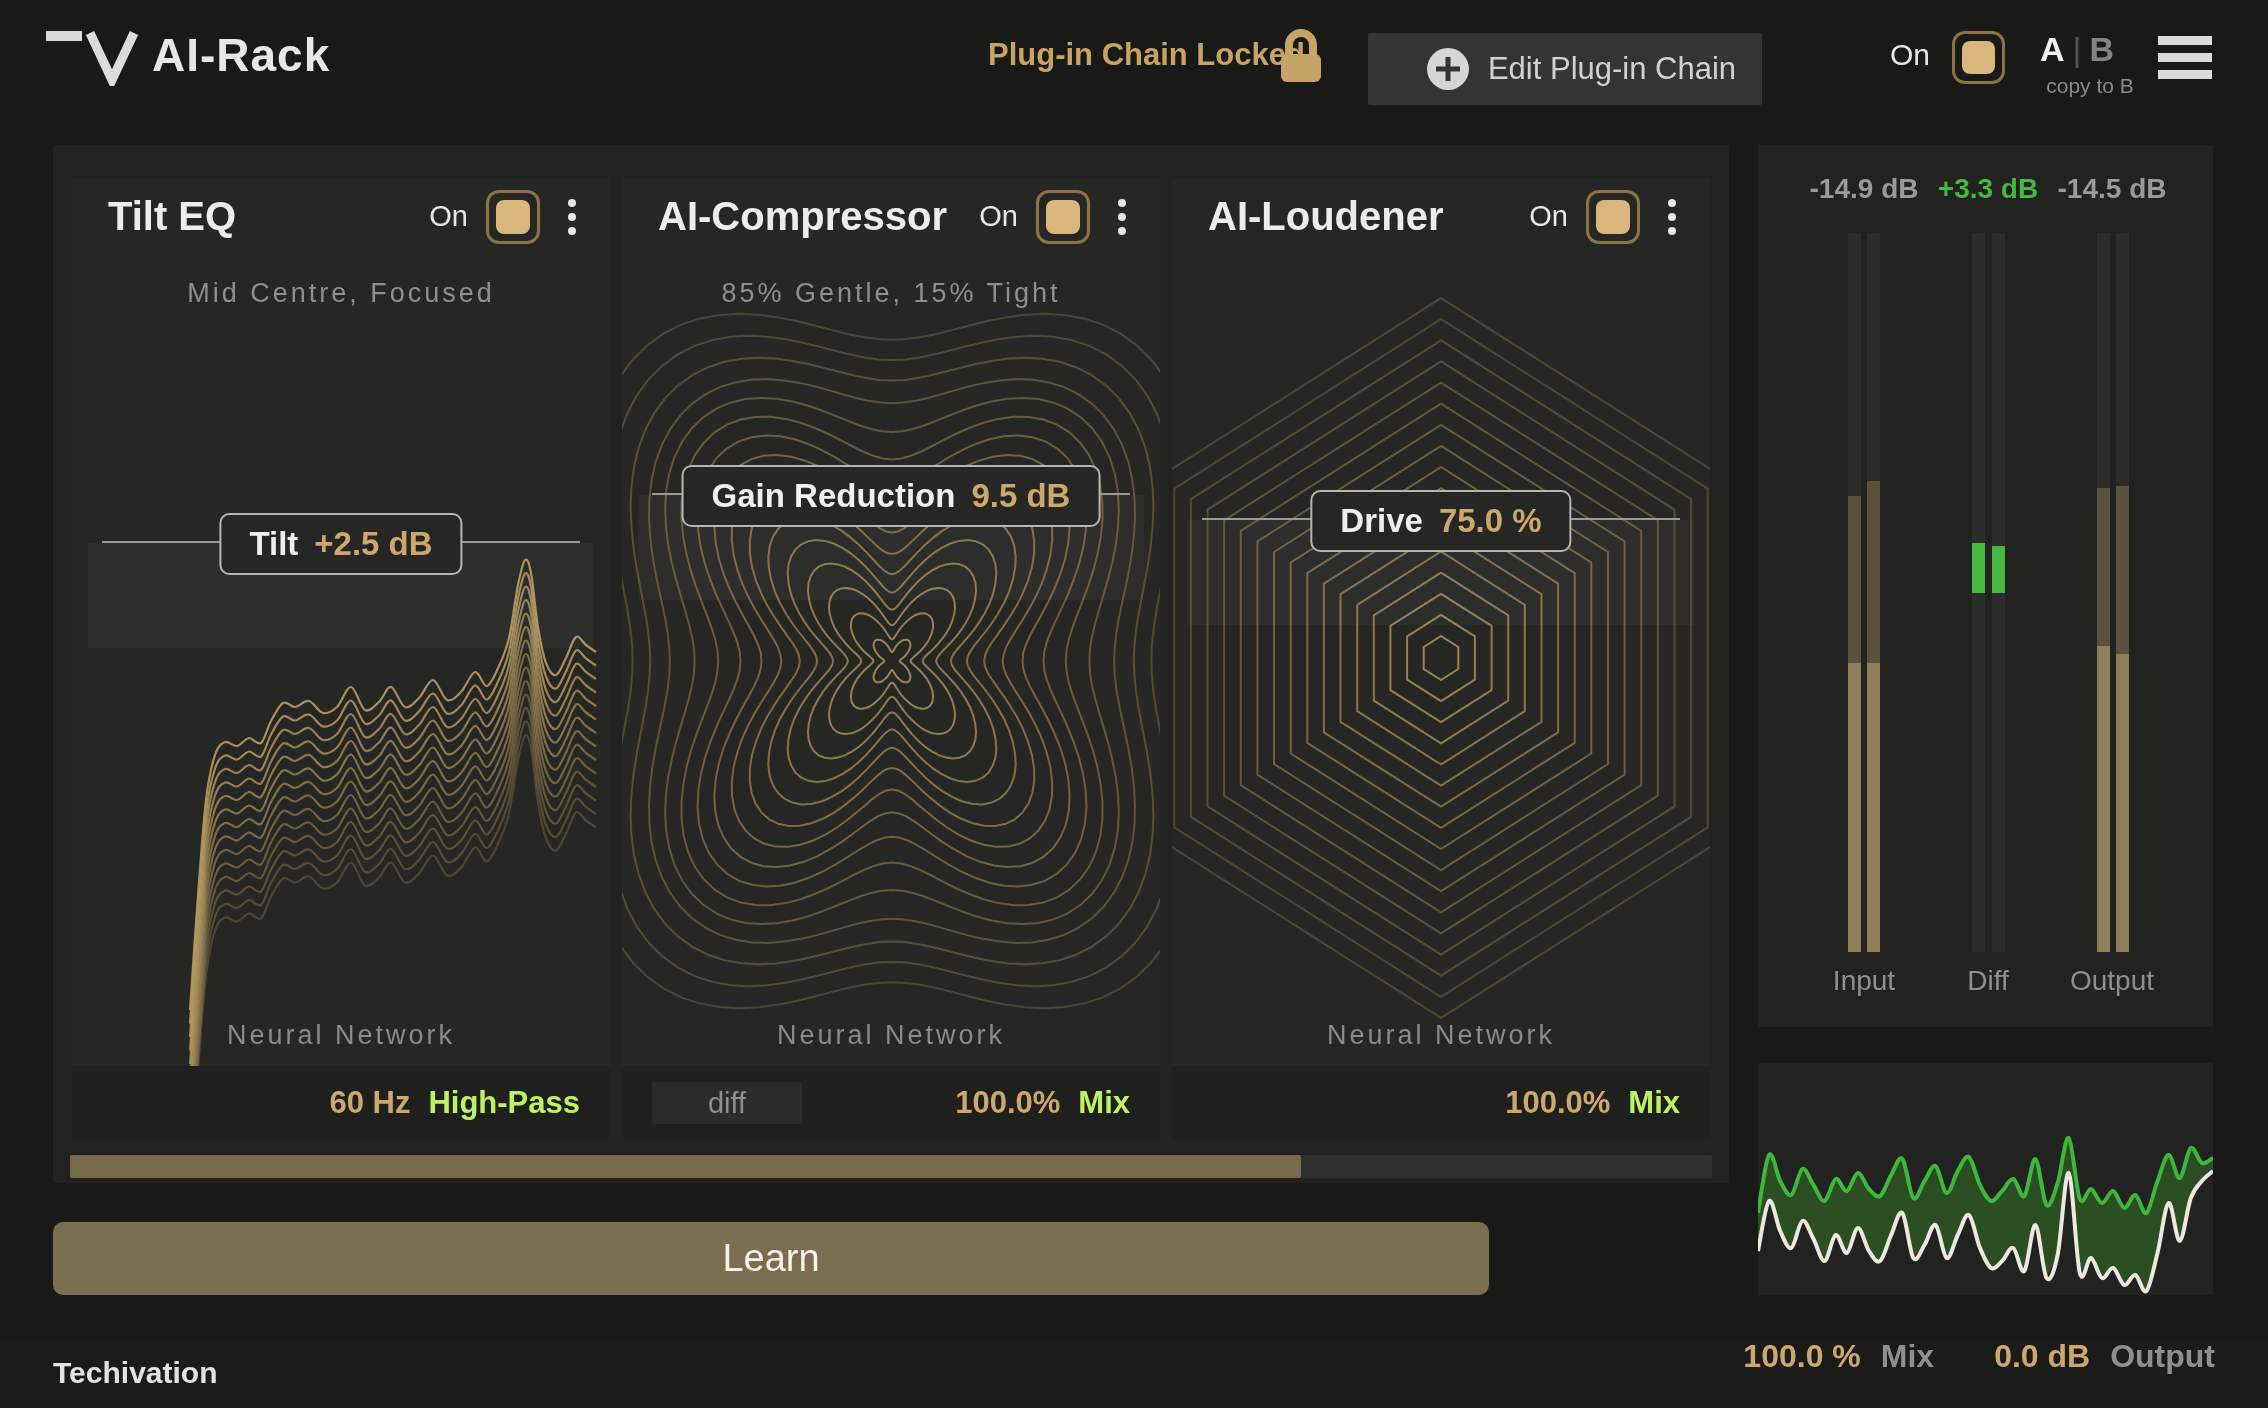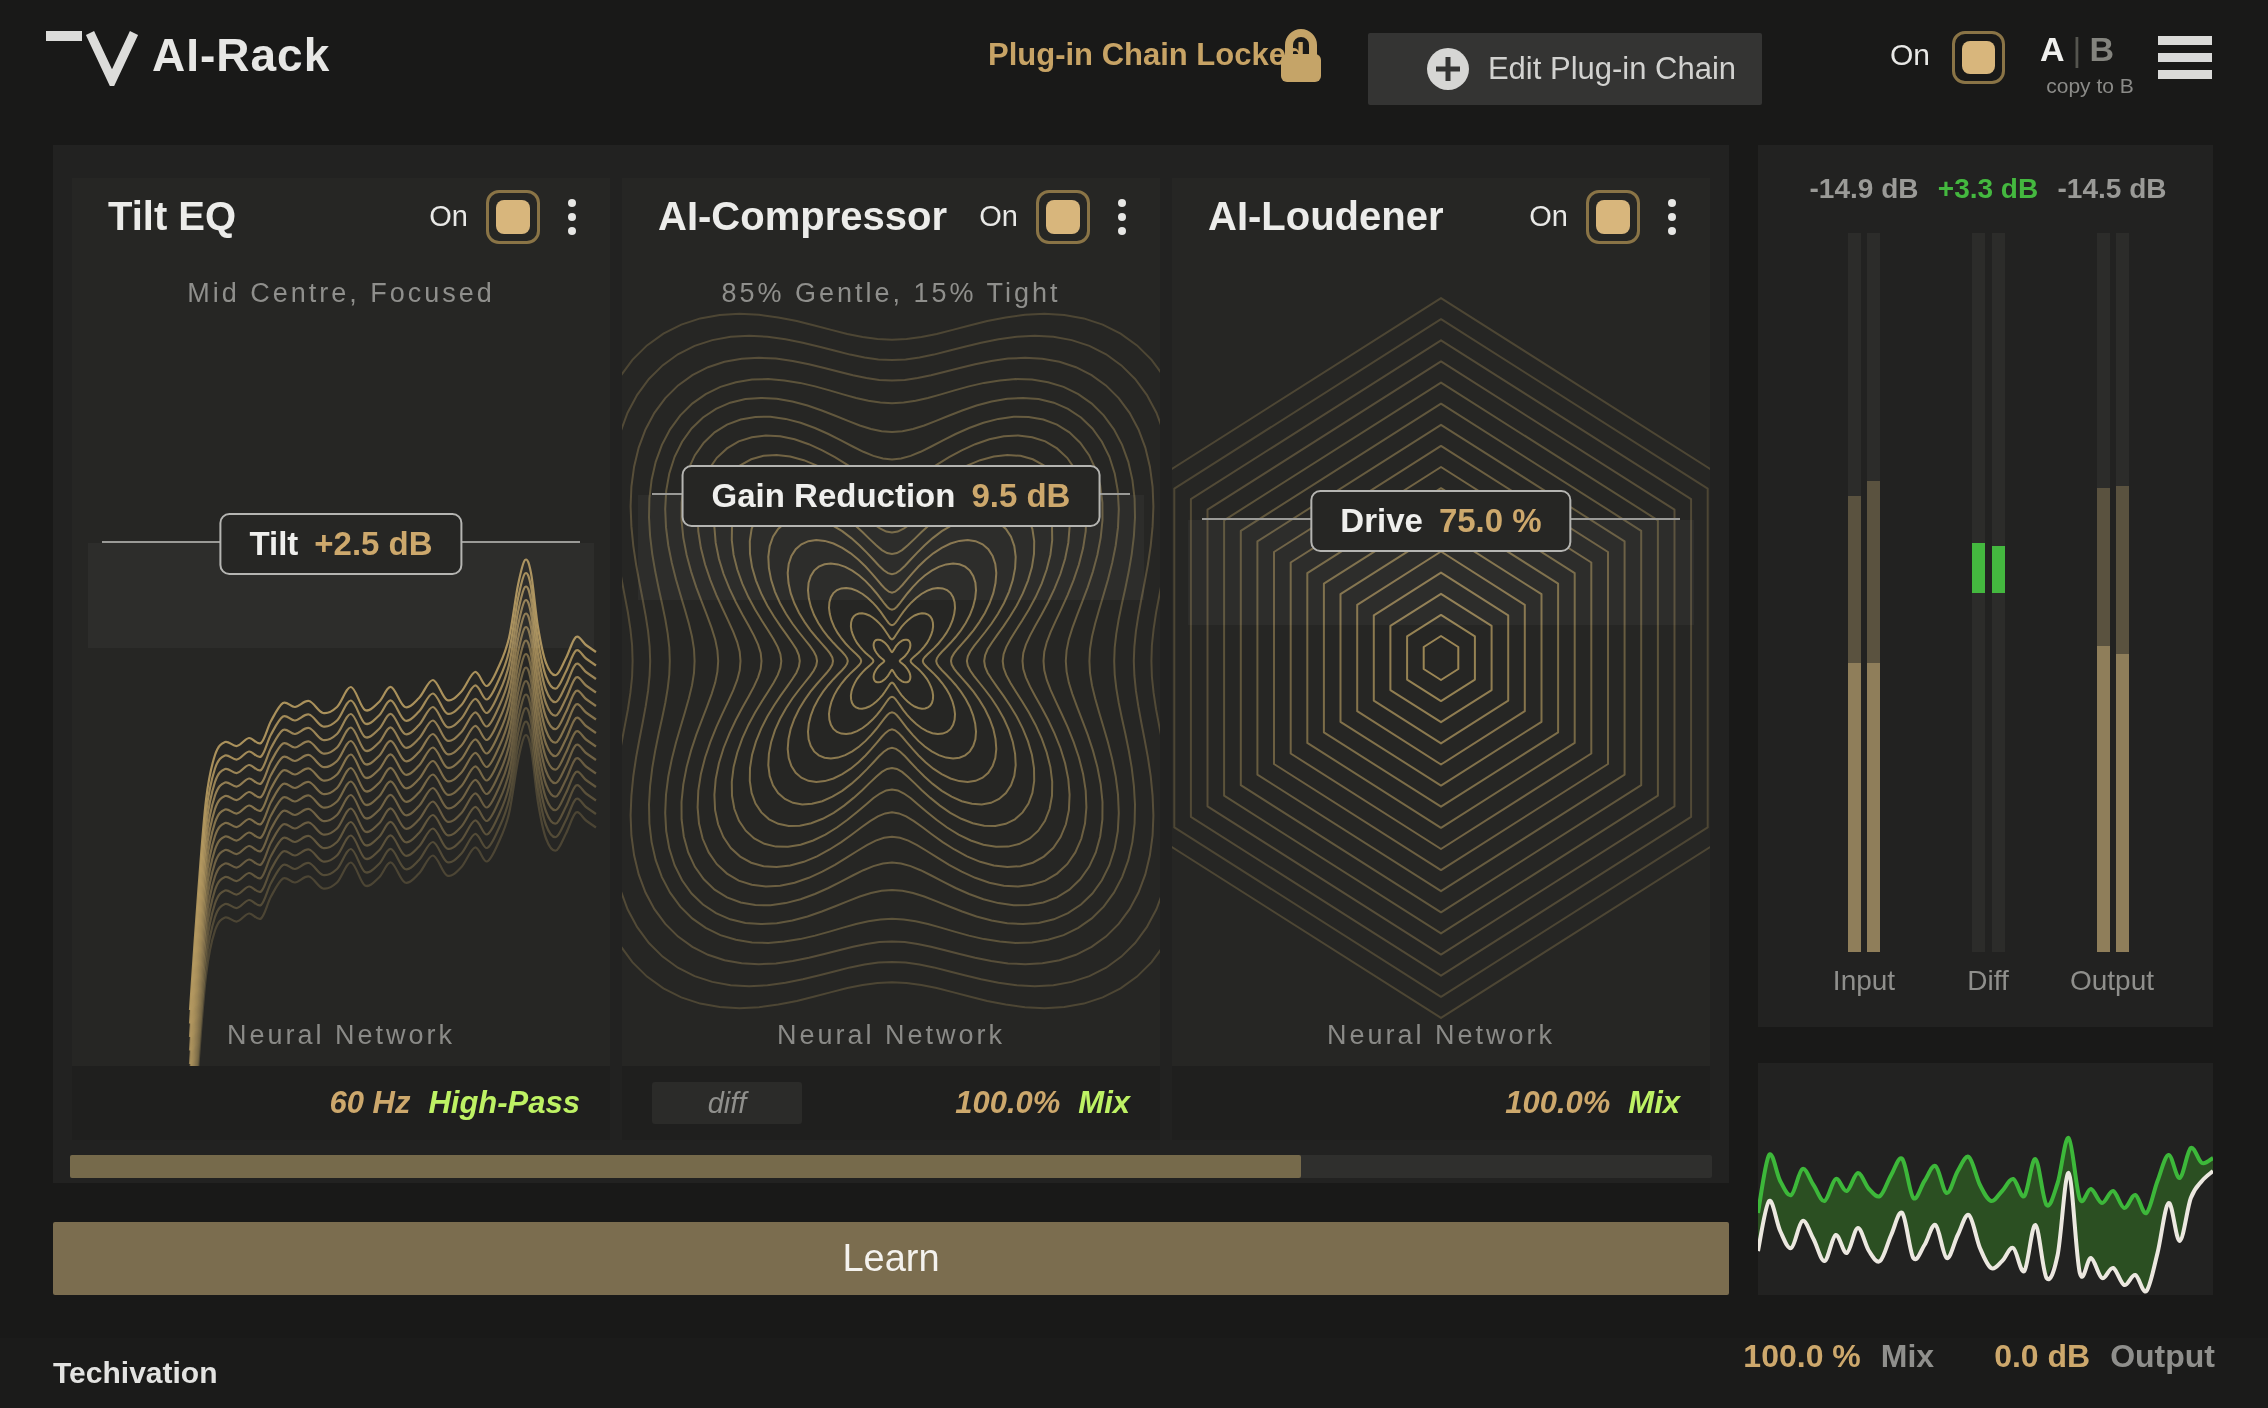--- a/index.html
+++ b/index.html
@@ -46,31 +46,31 @@
   .viz{left:0;top:77px;width:538px;height:811px;}
   .param-line{left:30px;width:478px;height:2px;background:#9a9a97;}
   .param-band{left:16px;width:506px;height:105px;background:rgba(255,255,255,0.035);}
   .param-box{left:50%;transform:translateX(-50%);height:58px;border:2px solid #b5b5b2;
              border-radius:10px;background:#262624;display:flex;align-items:center;gap:16px;
              padding:0 28px;font-size:33px;font-weight:bold;white-space:nowrap;cursor:ew-resize;}
   .param-box .plabel{color:#efefed;}
   .param-box .pvalue{color:#cda86c;}
   .nn{left:0;top:842px;width:538px;text-align:center;font-size:27px;letter-spacing:3px;color:#8a8a87;}
   .mod-footer{left:0;top:888px;width:538px;height:74px;background:#1f1f1e;display:flex;
-              align-items:center;padding:0 30px;box-sizing:border-box;font-size:31px;font-weight:600;font-style:italic;}
+              align-items:center;padding:0 30px;box-sizing:border-box;font-size:31px;font-weight:600;}
   .f-right{margin-left:auto;display:flex;align-items:baseline;gap:18px;}
   .f-value{color:#cda86c;}
   .f-label{color:#bef264;}
   .diff-chip{width:150px;height:42px;background:#2b2b29;border-radius:3px;display:flex;
              align-items:center;justify-content:center;font-size:29px;font-weight:normal;
              color:#8f8f8c;cursor:pointer;}
   .scrollbar{left:17px;top:1010px;width:1642px;height:23px;background:#2f2f2d;border-radius:2px;cursor:pointer;}
   .scroll-thumb{left:0;top:0;width:1231px;height:23px;background:#766a4b;border-radius:2px;cursor:grab;}
   
-  .learn-btn{left:53px;top:1222px;width:1676px;height:73px;background:#7b6d4f;border-radius:2px;
+  .learn-btn{left:53px;top:1222px;width:1436px;height:73px;background:#7b6d4f;border-radius:10px;
              display:flex;align-items:center;justify-content:center;font-size:38px;
              color:#f4f2ee;cursor:pointer;}
   
   .meter-panel{left:1758px;top:145px;width:455px;height:882px;background:#222221;}
   .readout{top:28px;width:160px;text-align:center;font-size:28px;font-weight:600;}
   .meter-label{top:820px;width:160px;text-align:center;font-size:28px;color:#8f8f8c;}
   .wave-panel{left:1758px;top:1063px;width:455px;height:232px;background:#222221;}
   
   .statusbar{left:0;top:1338px;width:2268px;height:70px;background:#1b1b1a;}
   .brand{left:53px;top:0;height:70px;display:flex;align-items:center;font-size:30px;

